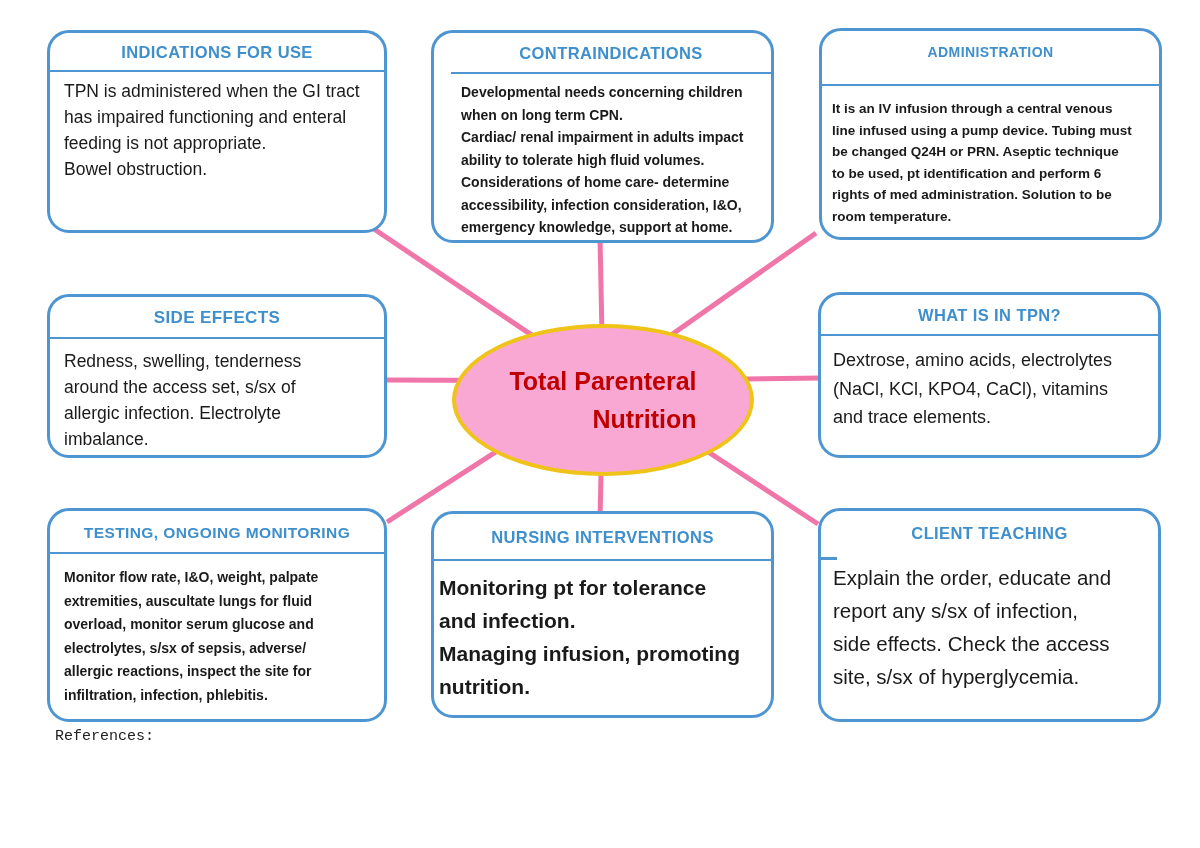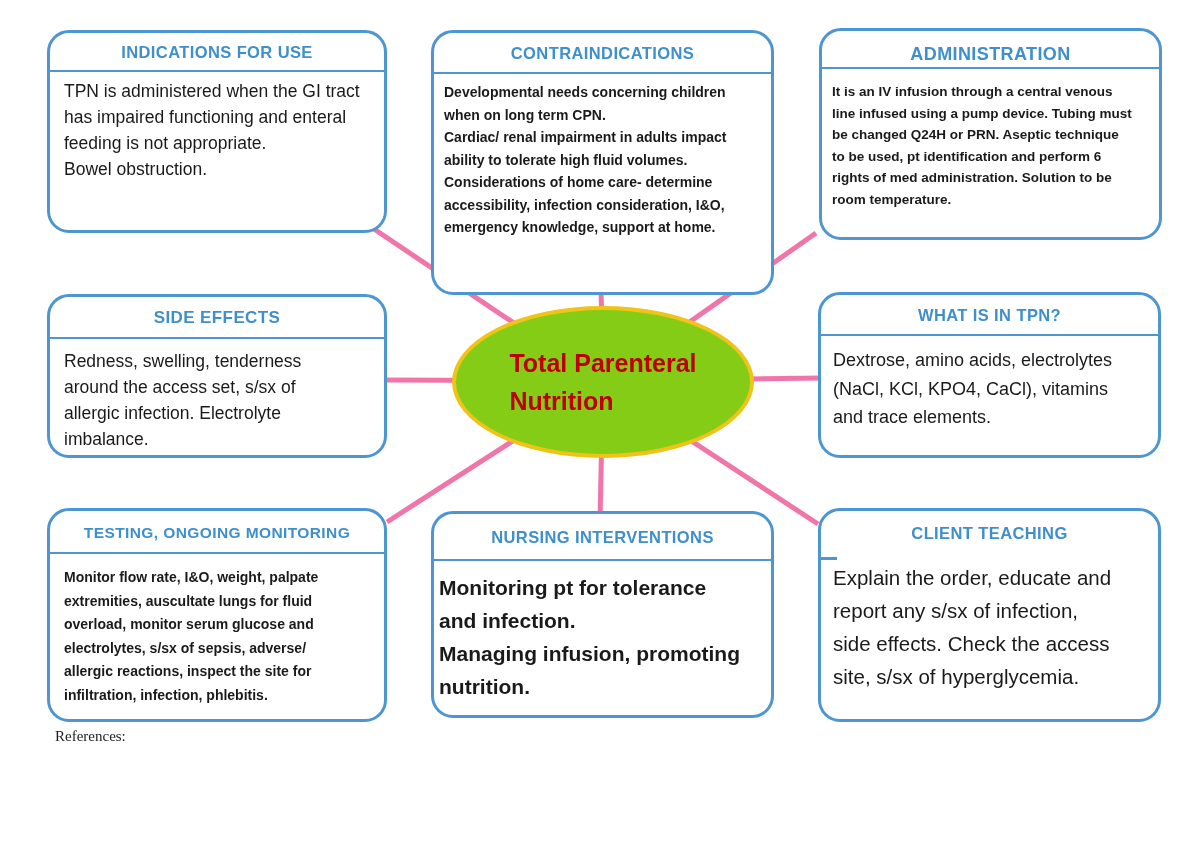--- a/index.html
+++ b/index.html
@@ -25,26 +25,26 @@
   .node-title{
     text-align:center;font-weight:bold;color:var(--titleblue);
     border-bottom:2.5px solid var(--blue);letter-spacing:.4px;
   }
   .node-body{white-space:pre-line;color:var(--ink);}
 
   #n1{left:47px;top:30px;width:340px;height:203px;}
   #n1 .node-title{font-size:16.5px;padding:10px 4px 8px;}
   #n1 .node-body{font-size:17.5px;line-height:26px;padding:6px 14px;}
 
-  #n2{left:431px;top:30px;width:343px;height:265px;}
+  #n2{left:431px;top:30px;width:343px;height:213px;padding-left:17px;}
   #n2 .node-title{font-size:16.5px;padding:11px 4px 9px;}
   #n2 .node-body{font-size:14px;font-weight:bold;line-height:22.5px;padding:7px 10px;}
 
   #n3{left:819px;top:28px;width:343px;height:212px;}
-  #n3 .node-title{font-size:18px;padding:13px 4px 2px;}
+  #n3 .node-title{font-size:14px;padding:13px 4px 24px;}
   #n3 .node-body{font-size:13.5px;font-weight:bold;line-height:21.5px;padding:12px 10px;}
 
   #n4{left:47px;top:294px;width:340px;height:164px;}
   #n4 .node-title{font-size:17px;padding:11px 4px 9px;}
   #n4 .node-body{font-size:17.5px;line-height:26px;padding:9px 14px;}
 
   #n5{left:818px;top:292px;width:343px;height:166px;}
   #n5 .node-title{font-size:16.5px;padding:11px 4px 9px;}
   #n5 .node-body{font-size:18px;line-height:28.5px;padding:10px 12px;}
 
@@ -55,30 +55,30 @@
   #n7{left:431px;top:511px;width:343px;height:207px;}
   #n7 .node-title{font-size:16.5px;padding:14px 4px 12px;}
   #n7 .node-body{font-size:21px;line-height:33px;padding:10px 5px;font-weight:bold;}
 
   #n8{left:818px;top:508px;width:343px;height:214px;}
   #n8 .node-title{font-size:16.5px;padding:13px 4px 10px;border-bottom:none;}
   #n8 .node-body{font-size:20.5px;line-height:33px;padding:8px 12px;}
   #n8 .partial-sep{position:absolute;left:0;top:46px;width:16px;height:2.5px;background:var(--blue);}
 
   #center{
-    position:absolute;left:452px;top:306px;width:302px;height:152px;
-    border:4.5px solid var(--yellow);border-radius:50%;background:#84cc16;
-    display:flex;align-items:center;justify-content:center;text-align:left;z-index:2;
+    position:absolute;left:452px;top:324px;width:302px;height:152px;
+    border:4.5px solid var(--yellow);border-radius:50%;background:#f9a8d4;
+    display:flex;align-items:center;justify-content:center;text-align:right;z-index:2;
     box-sizing:border-box;
   }
   .center-label{color:var(--red);font-weight:bold;font-size:25px;line-height:38px;white-space:pre-line;}
 
   #refs{
     position:absolute;left:55px;top:728px;z-index:2;
-    font-family:Liberation Serif, serif;font-size:15px;color:#222;
+    font-family:Liberation Mono, monospace;font-size:15px;color:#222;
   }
 </style>
 </head>
 <body>
 
 <div id="canvas">
 
   <svg class="connectors" width="1200" height="848">
     <line x1="603" y1="383" x2="371" y2="227"></line>
     <line x1="603" y1="383" x2="600" y2="238"></line>

